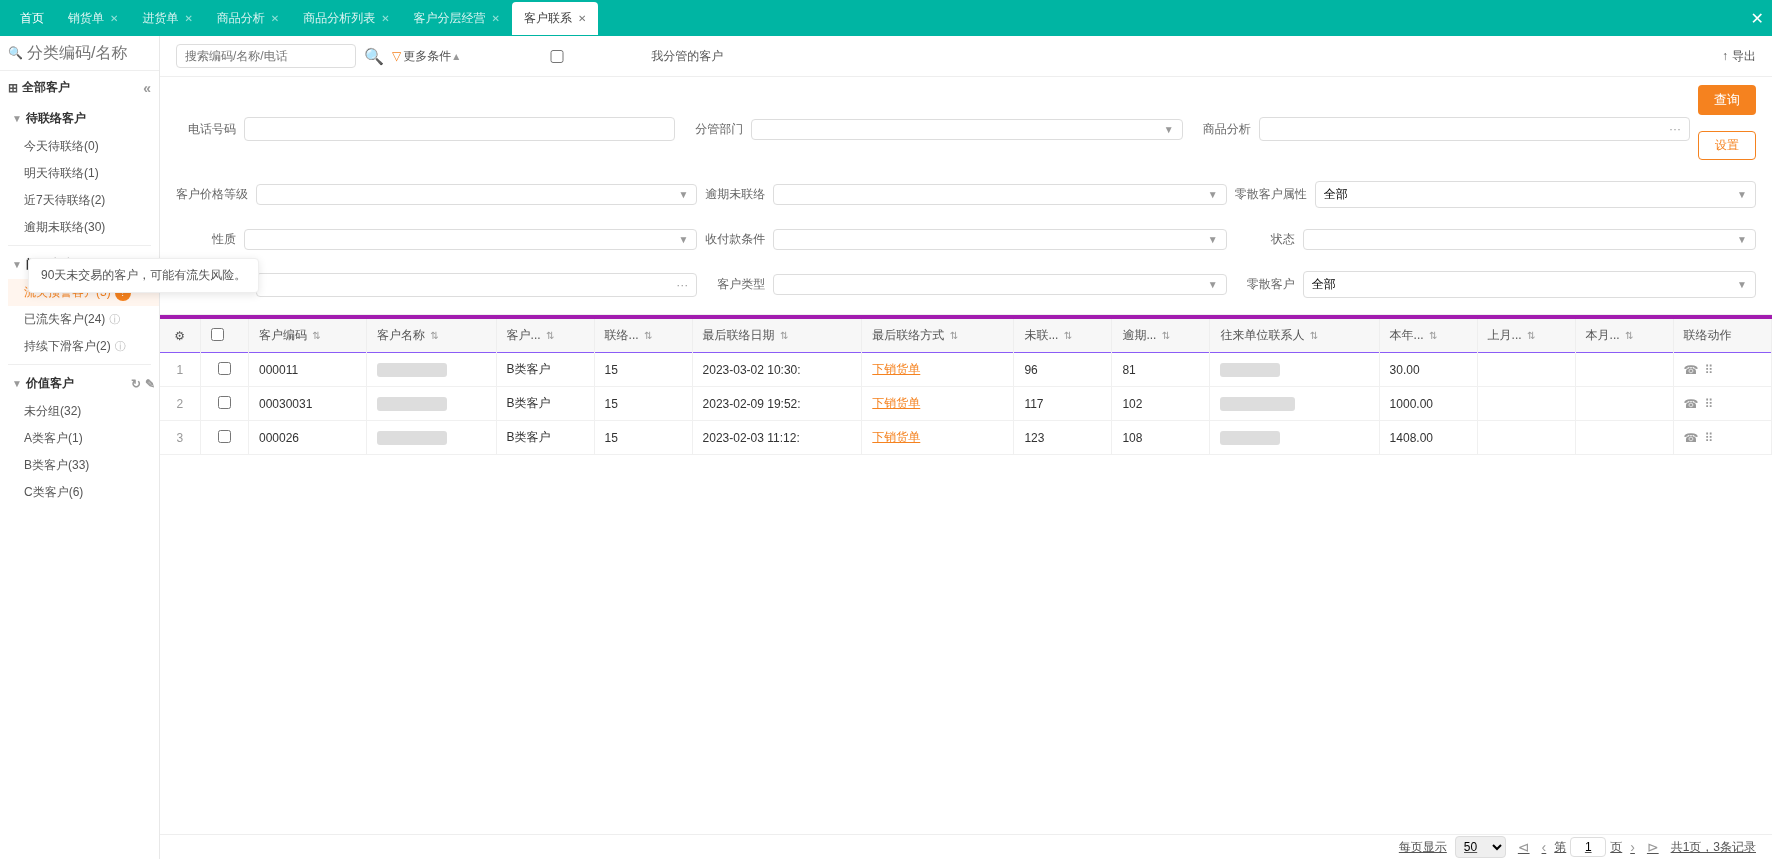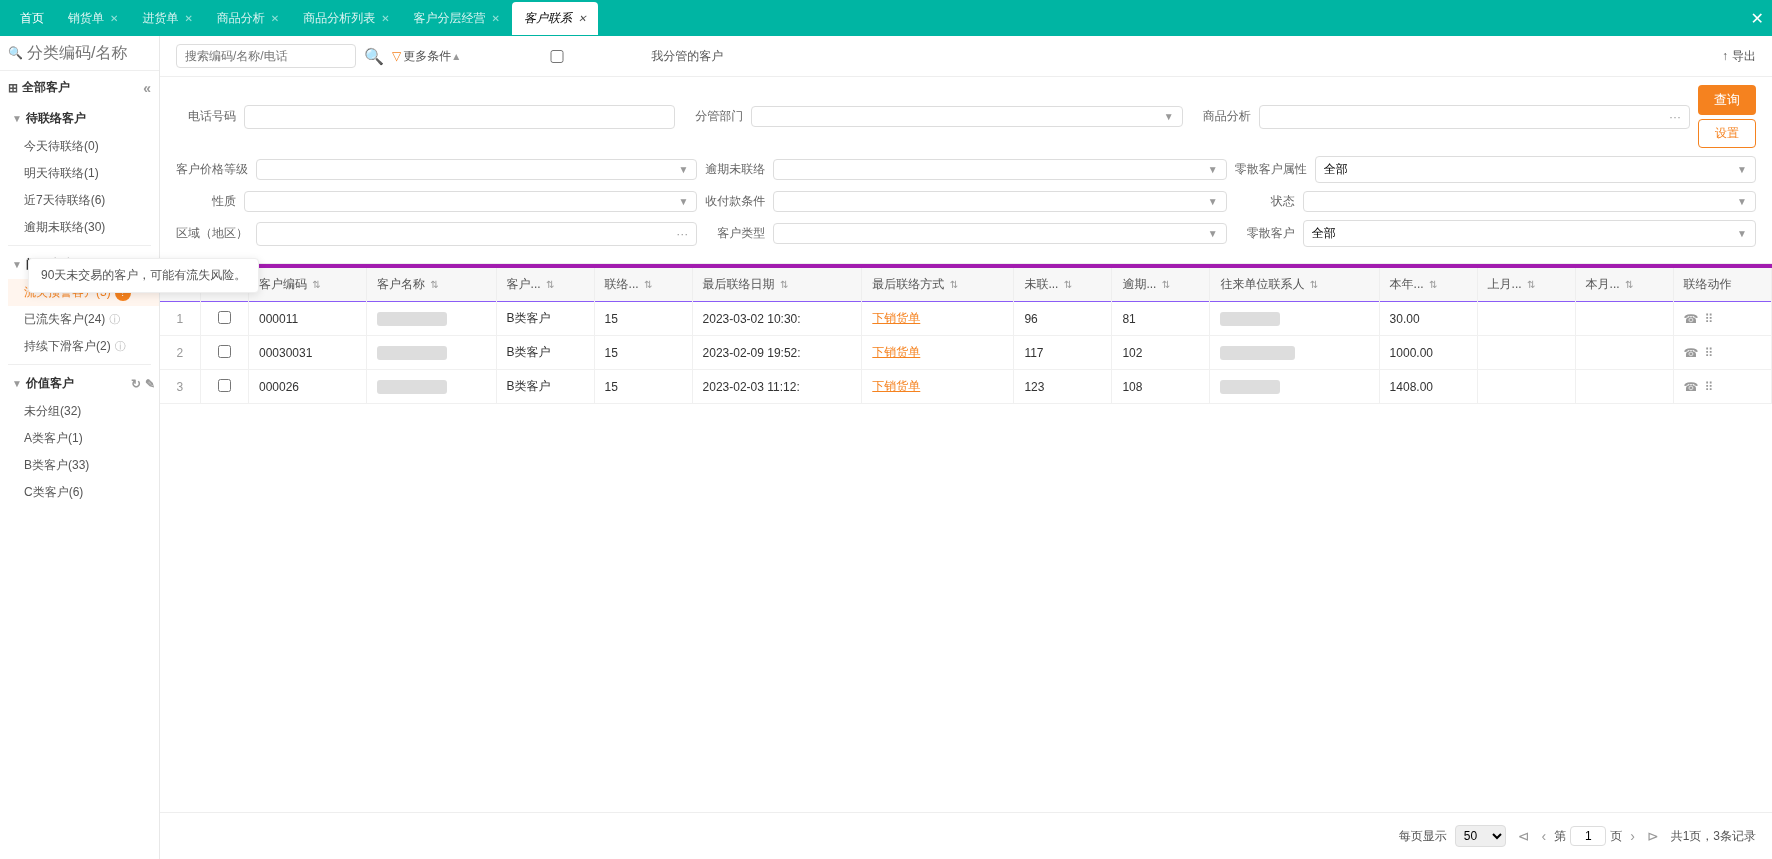--- a/index.html
+++ b/index.html
@@ -19,23 +19,22 @@
       align-items: center;
       padding: 0 12px;
       height: 33px;
       cursor: pointer;
       white-space: nowrap;
       color: rgba(255,255,255,0.85);
       font-size: 13px;
     }
     .top-nav .tab.active {
       background: #fff;
-      color: #000000;
+      color: #404040;
       border-radius: 4px 4px 0 0;
-      font-style: italic;
     }
     .top-nav .tab .close-icon {
       margin-left: 6px;
       font-size: 10px;
       opacity: 0.7;
     }
     .top-nav .home-tab {
       color: white;
       padding: 0 12px;
       font-size: 13px;
@@ -210,20 +209,21 @@
       display: flex;
       align-items: center;
       gap: 8px;
       margin-bottom: 8px;
     }
     .filter-field {
       display: flex;
       align-items: center;
       flex: 1;
       min-width: 0;
+      margin-top: 13px;
     }
     .filter-field label {
       color: #666;
       white-space: nowrap;
       margin-right: 8px;
       min-width: 60px;
       text-align: right;
     }
     .filter-field input {
       border: 1px solid #ddd;
@@ -273,21 +273,21 @@
       border: 1px solid #f5821f;
       color: #f5821f;
       border-radius: 4px;
       padding: 5px 12px;
       cursor: pointer;
       font-size: 12px;
     }
     .query-settings {
       display: flex;
       flex-direction: column;
-      gap: 4px;
+      gap: 16px;
     }
 
     
     .table-container {
       flex: 1;
       overflow: auto;
       background: #fff;
       margin-top: 4px;
     }
     table {
@@ -341,28 +341,29 @@
     }
     .sort-icon {
       color: #999;
       font-size: 10px;
       margin-left: 2px;
     }
 
     
     .pagination-bar {
       background: #fff;
-      padding: 12px 16px;
+      padding: 1px 16px;
       display: flex;
       align-items: center;
       justify-content: flex-end;
       gap: 8px;
       border-top: 1px solid #eee;
       font-size: 12px;
       color: #555;
+      text-decoration: underline;
     }
     .pagination-bar select {
       border: 1px solid #ddd;
       border-radius: 4px;
       padding: 2px 4px;
       font-size: 12px;
     }
     .pagination-bar .page-nav {
       display: flex;
       align-items: center;
@@ -461,21 +462,21 @@
         <span class="arrow">▼</span>
         <span>待联络客户</span>
       </div>
       <div class="sidebar-item">
         <span>今天待联络(0)</span>
       </div>
       <div class="sidebar-item">
         <span>明天待联络(1)</span>
       </div>
       <div class="sidebar-item">
-        <span>近7天待联络(6)</span>
+        <span>近7天待联络(2)</span>
       </div>
       <div class="sidebar-item">
         <span>逾期未联络(30)</span>
       </div>
     </div>
 
     <div class="sidebar-divider"></div>
 
     <div class="sidebar-group">
       <div class="sidebar-group-title">

